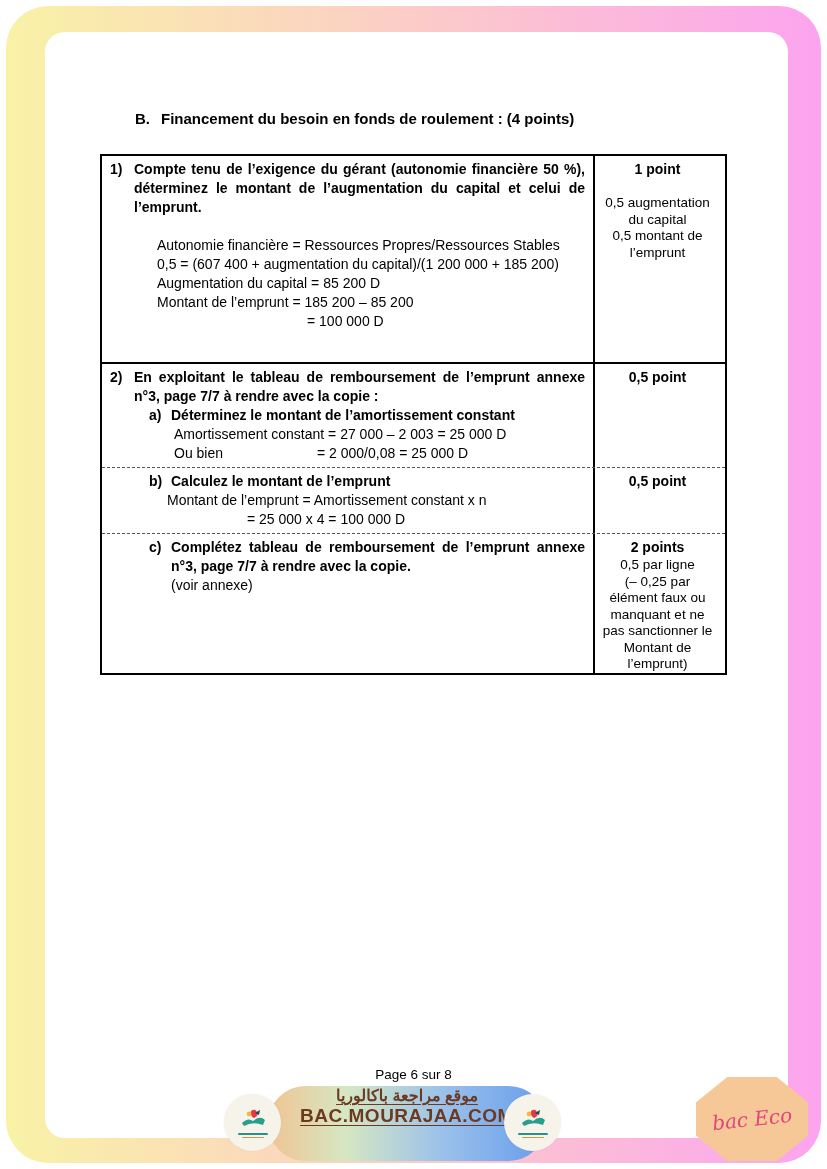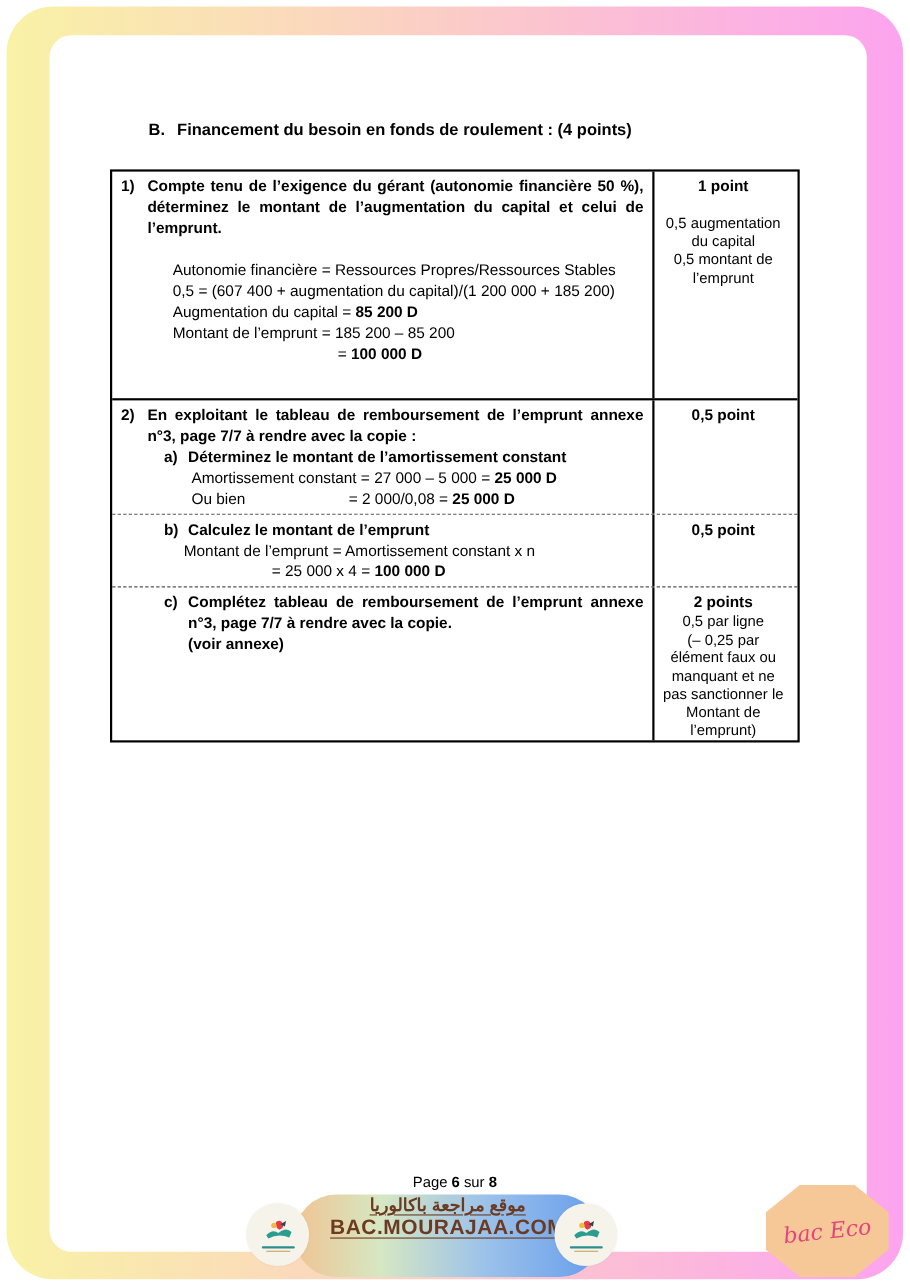--- a/index.html
+++ b/index.html
@@ -58,23 +58,23 @@
   .work1 { margin-left:47px; margin-top:19px; width:424px; }
   .w-just { text-align:justify; }
   .ind-150 { padding-left:150px; }
 
   .work2 { margin-left:64px; }
   .label-150 { display:inline-block; width:143px; }
 
   .work3 { margin-left:57px; }
   .ind-80 { padding-left:80px; }
 
-  .note { margin-left:61px;font-weight:bold; }
-
-  .b { font-weight:bold;text-align:right; }
+  .note { margin-left:61px; }
+
+  .b { font-weight:normal;text-align:right; }
 
   
   .footer {
     position:absolute; left:0; top:1067px; width:100%;
     text-align:center; font-size:13.5px; color:#000;
   }
 
   
   .pill {
     position:absolute; left:268px; top:1086px; width:278px; height:75px;
@@ -147,21 +147,21 @@
       <div class="cell-q">
         <div class="q-head">
           <span class="q-num">2)</span>
           <span class="q-text">En exploitant le tableau de remboursement de l’emprunt annexe n°3, page 7/7 à rendre avec la copie :</span>
         </div>
         <div class="sub">
           <span class="q-num">a)</span>
           <span class="q-text">Déterminez le montant de l’amortissement constant</span>
         </div>
         <div class="work2">
-          <div><span>Amortissement constant = 27 000 – 5 000 = </span><span class="b">25 000 D</span></div>
+          <div><span>Amortissement constant = 27 000 – 2 003 = </span><span class="b">25 000 D</span></div>
           <div><span class="label-150">Ou bien</span><span>= 2 000/0,08 = </span><span class="b">25 000 D</span></div>
         </div>
       </div>
       <div class="cell-p">
         <div class="pts-title">0,5 point</div>
       </div>
     </div>
 
     <div class="qrow sep-dashed" style="min-height:64px;">
       <div class="cell-q">

